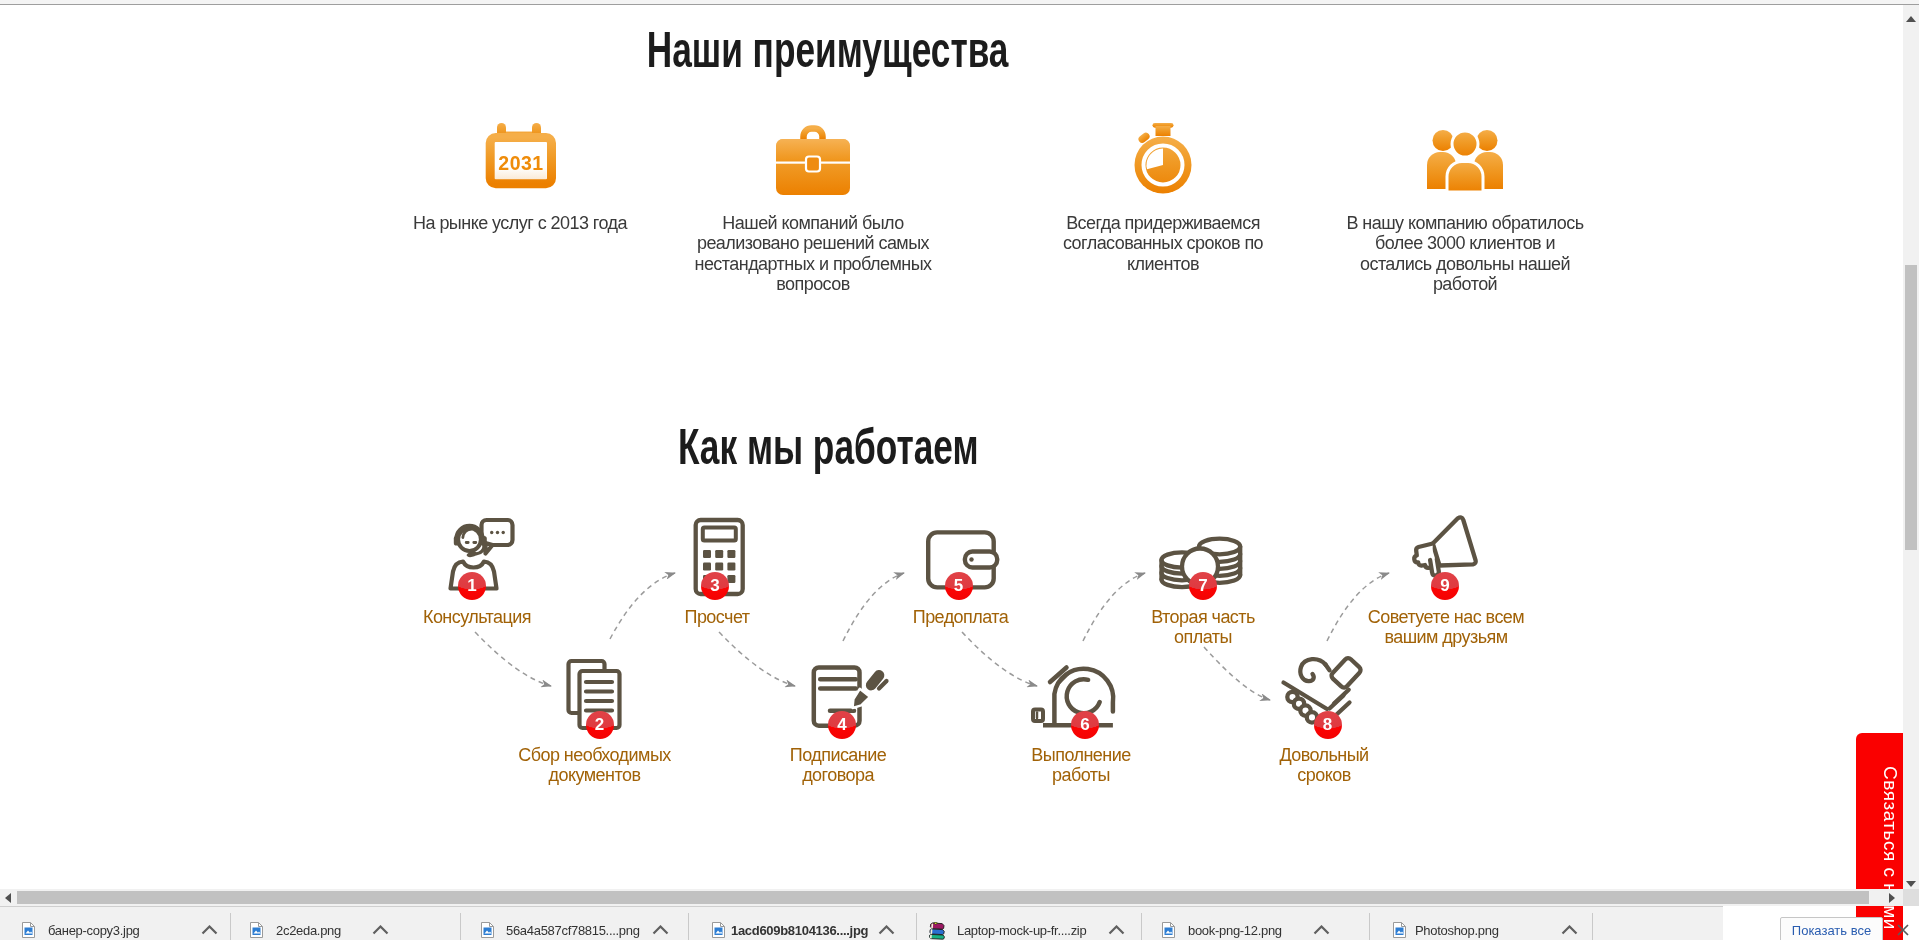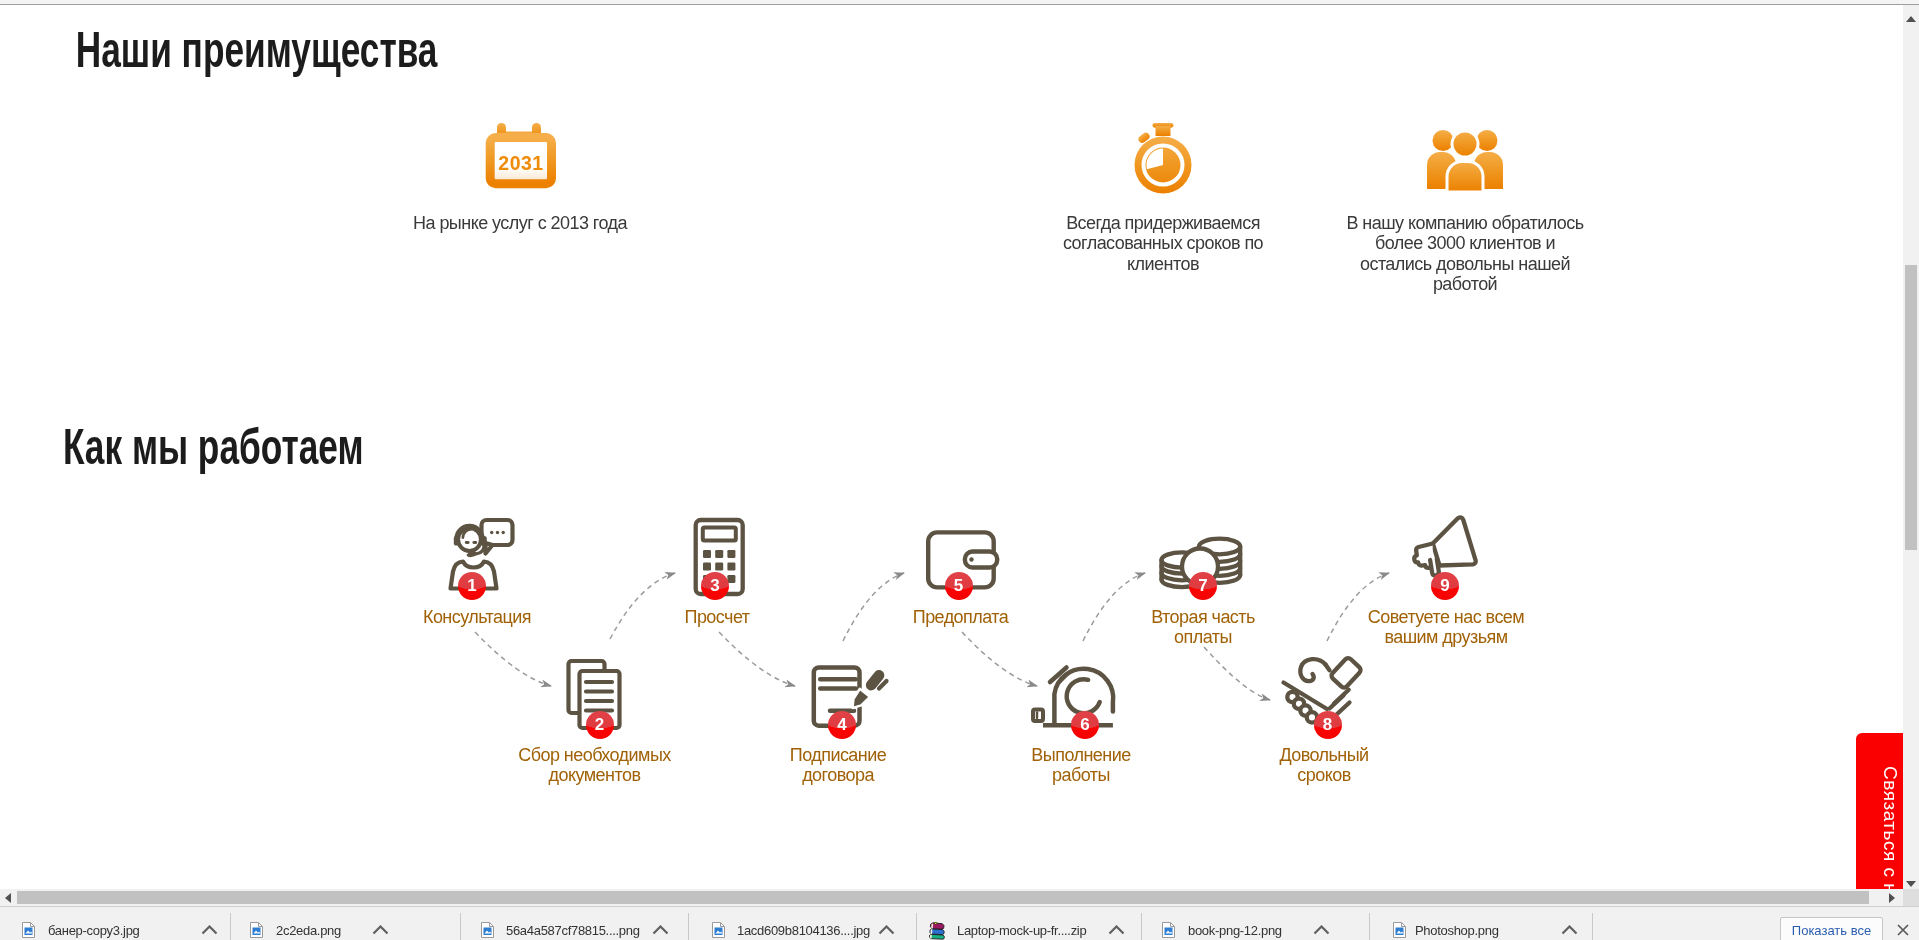--- a/index.html
+++ b/index.html
@@ -3,21 +3,21 @@
 <meta charset="utf-8">
 <style>
   * { margin:0; padding:0; box-sizing:border-box; }
   html,body { width:1919px; height:940px; overflow:hidden; background:#fff;
     font-family:"Liberation Sans", sans-serif; }
   .top-band { position:absolute; left:0; top:0; width:1919px; height:5px;
     background:#f4f4f4; border-bottom:1px solid #9e9e9e; z-index:3; }
   .page { position:absolute; left:0; top:0; width:1903px; height:889px;
     background:#fff; overflow:hidden; z-index:1; }
 
-  .section-title { position:absolute; left:0; width:1656px; text-align:left;
+  .section-title { position:absolute; left:0; width:1656px; text-align:center;
     font-weight:bold; font-size:50px; color:#1c1c1c; line-height:50px; white-space:nowrap; }
   .section-title .inner { display:inline-block; transform:scaleX(0.705); transform-origin:center; }
   #adv-title { top:24.5px; }
   #work-title { top:422px; }
 
   
   .adv-col { position:absolute; top:123px; width:280px; text-align:center; }
   .adv-icon { display:block; margin:0 auto; }
   .adv-text { position:absolute; top:90px; left:0; width:280px;
     font-size:18px; letter-spacing:-0.55px; line-height:20.4px; color:#3a3a3a; }
@@ -51,21 +51,21 @@
   .h-scrollbar { position:absolute; left:0; top:889px; width:1903px; height:17px;
     background:#f1f1f1; z-index:4; }
   .h-thumb { position:absolute; left:17px; top:2px; width:1852px; height:13px; background:#c1c1c1; }
   .h-left { left:5px; top:3.5px; border-top:5px solid transparent; border-bottom:5px solid transparent;
     border-right:6px solid #505050; }
   .h-right { left:1889px; top:3.5px; border-top:5px solid transparent; border-bottom:5px solid transparent;
     border-left:6px solid #505050; }
   .sb-corner { position:absolute; left:1903px; top:889px; width:16px; height:17px; background:#dedede; z-index:4; }
 
   
-  .shelf { position:absolute; left:0; top:906px; width:1919px; height:34px;
+  .shelf { position:absolute; left:0; top:906px; width:1723px; height:34px;
     background:#f1f1f1; border-top:1px solid #cfcfcf; z-index:5; }
   .dl-item { position:absolute; top:0; height:34px; }
   .dl-sep { position:absolute; top:6px; width:1px; height:28px; background:#c9c9c9; }
   .dl-name { position:absolute; top:16px; font-size:13px; letter-spacing:-0.3px; color:#333333; white-space:nowrap; }
   .dl-status { position:absolute; top:31px; font-size:12px; letter-spacing:-0.3px; color:#909090; white-space:nowrap; }
   .file-ico { position:absolute; top:15px; }
   .chev { position:absolute; top:18px; width:17px; height:10px; }
   .show-all { position:absolute; left:1780px; top:10px; width:103px; height:30px;
     background:#fcfcfc; border:1px solid #c6c6c6; border-radius:2px;
     font-size:13px; color:#2a5db0; text-align:center; line-height:26px; }
@@ -113,20 +113,35 @@
       <text x="39" y="47.2" text-anchor="middle" font-size="19.5" font-weight="bold" fill="#ef8c0a" letter-spacing="0.5">2031</text>
     </svg>
     <div class="adv-text">
       <div>На рынке услуг с 2013 года</div>
       <div></div>
       <div></div>
       <div></div>
     </div>
   </div>
 
+  <div class="adv-col" id="adv-1">
+    <svg class="adv-icon" width="76" height="72" viewBox="0 0 76 72">
+      <path d="M28.5,16 v-2.5 a8,8 0 0 1 8,-8 h3 a8,8 0 0 1 8,8 V16" fill="none" stroke="url(#og)" stroke-width="6.5"></path>
+      <rect x="1" y="16" width="74" height="56" rx="7" fill="url(#og)"></rect>
+      <path d="M1,39.5 v-16.5 a7,7 0 0 1 7,-7 h60 a7,7 0 0 1 7,7 v16.5 z" fill="url(#ogLid)"></path>
+      <rect x="1" y="38.5" width="74" height="2.2" fill="#ffffff"></rect>
+      <rect x="31" y="33.5" width="14" height="15" rx="3" fill="#ef8c10" stroke="#ffffff" stroke-width="2.2"></rect>
+    </svg>
+    <div class="adv-text">
+      <div>Нашей компаний было</div>
+      <div>реализовано решений самых</div>
+      <div>нестандартных и проблемных</div>
+      <div>вопросов</div>
+    </div>
+  </div>
 
   <div class="adv-col" id="adv-2">
     <svg class="adv-icon" width="68" height="72" viewBox="0 0 68 72">
       <rect x="23.5" y="0" width="21" height="4.7" rx="2.35" fill="url(#og)"></rect>
       <rect x="26.5" y="3" width="15" height="10" fill="url(#og)"></rect>
       <rect x="9" y="11" width="12" height="7.5" rx="3.75" fill="url(#og)" transform="rotate(-38 15 14.7)"></rect>
       <circle cx="34" cy="42" r="28.5" fill="url(#og)"></circle>
       <circle cx="34" cy="42" r="19.5" fill="none" stroke="#ffffff" stroke-width="4"></circle>
       <path d="M34,42 L34,25.5 A16.5,16.5 0 0 0 18,46.3 Z" fill="#ffffff"></path>
     </svg>
@@ -417,21 +432,21 @@
   </div>
   <div class="dl-sep" style="left:688px;"></div>
 
   <div class="dl-item" style="left:688px; width:228px;">
     <svg class="file-ico" style="left:24px;" width="13" height="16" viewBox="0 0 13 16">
       <path d="M0.5,0.5 h8 l4,4 v11 h-12 z" fill="#ffffff" stroke="#9a9a9a"></path>
       <path d="M8.5,0.5 v4 h4" fill="none" stroke="#9a9a9a"></path>
       <rect x="2.5" y="5.5" width="8" height="7.5" fill="#2d7dd2"></rect>
       <path d="M3.5,11.5 l2.5,-3 2,2.2 1,-1.2 1.5,2 z" fill="#ffffff"></path>
     </svg>
-    <div class="dl-name" style="left:49px;">1acd609b8104136....jpg</div>
+    <div class="dl-name" style="left:43px;font-weight:bold;">1acd609b8104136....jpg</div>
     <svg class="chev" style="left:190px;" viewBox="0 0 17 10">
         <path d="M1.5,8.5 L8.5,1.5 L15.5,8.5" fill="none" stroke="#606060" stroke-width="2.2"></path>
       </svg>
   </div>
   <div class="dl-sep" style="left:916px;"></div>
 
   <div class="dl-item" style="left:916px; width:225px;">
     <svg class="file-ico" style="left:13px; top:15px;" width="16" height="18" viewBox="0 0 16 18">
       <g stroke="#1d1d1d" stroke-width="0.9" stroke-linejoin="round">
         <path d="M3.2,1 L13.2,1.6 L15,3.6 L14.6,6.4 L13.4,7.2 L3,6.6 L1.4,4.6 L1.8,2 Z" fill="#9c1862"></path>

